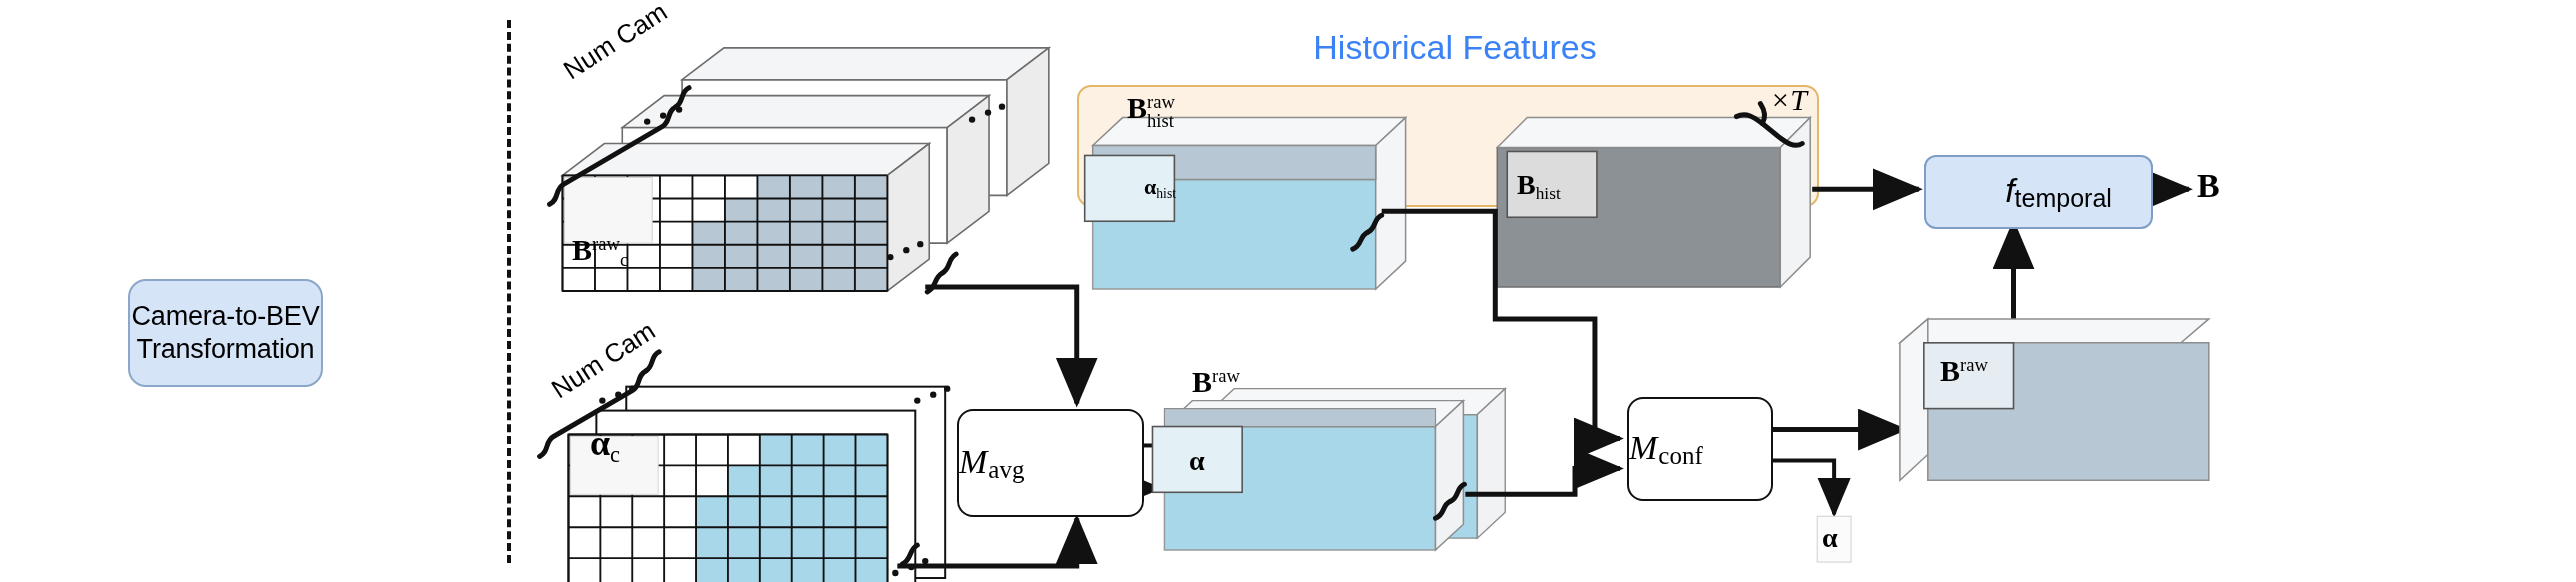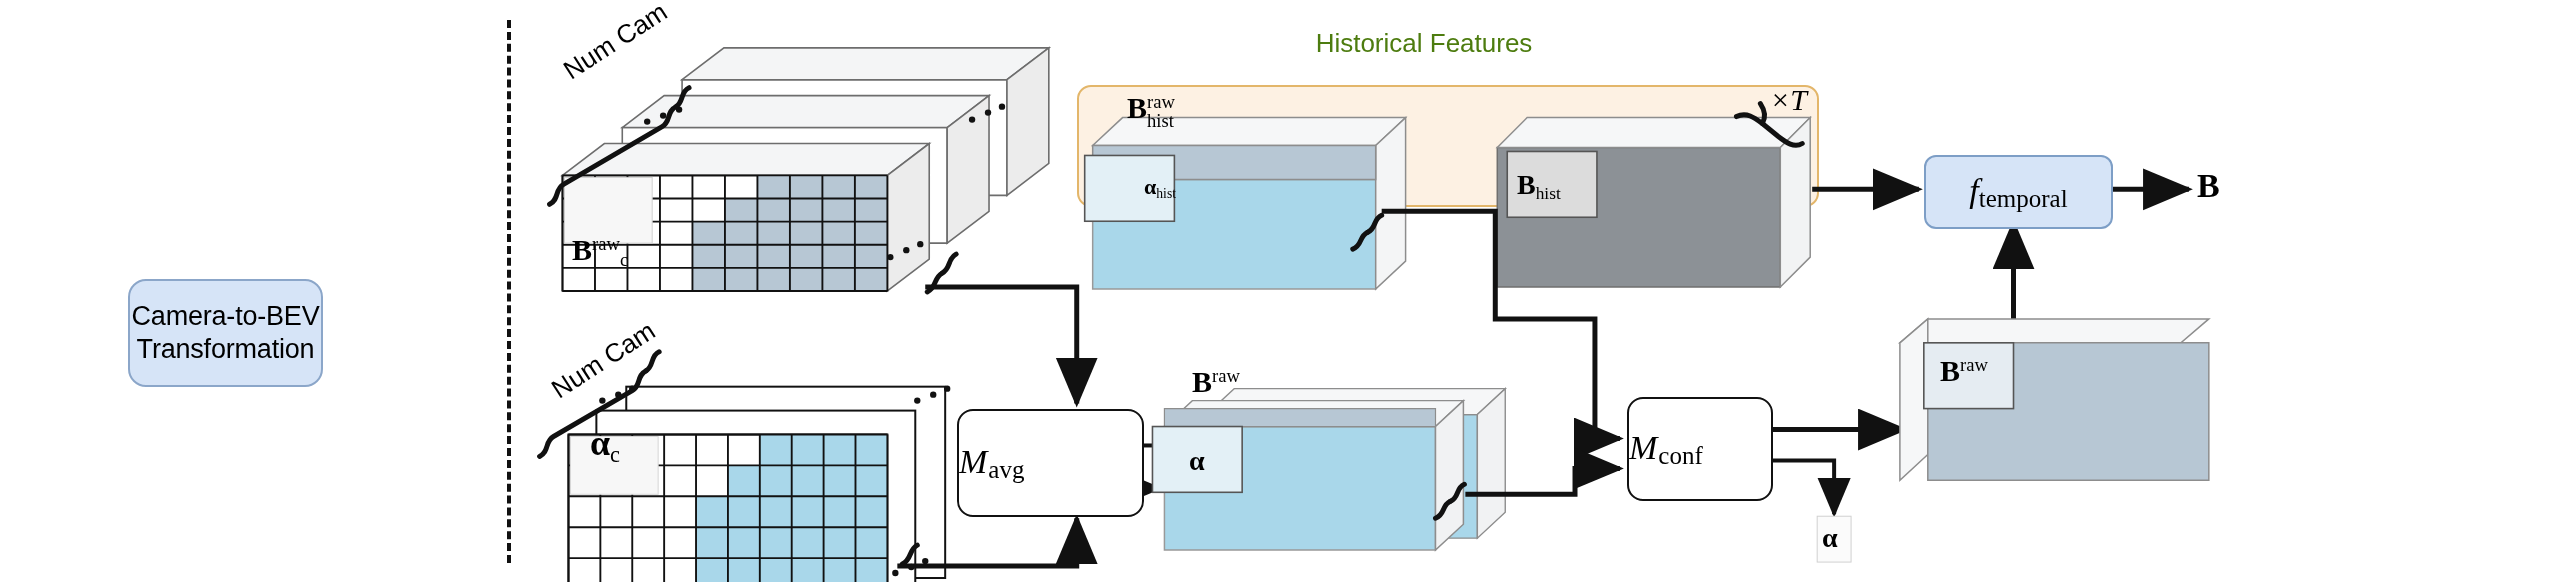--- a/index.html
+++ b/index.html
@@ -28,31 +28,31 @@
     display:flex; align-items:center; justify-content:flex-start;
     font-family:"Liberation Serif",serif; color:#000;
   }
   .procbox .mi{font-style:italic; font-size:34px;}
   .procbox .sub{font-style:normal; font-size:25px; vertical-align:-0.20em; margin-left:1px;}
 
   
   .fbox{
     background:#d6e4f7; border:2px solid #7d9ec6; border-radius:12px;
     display:flex; align-items:center; justify-content:center;
-    font-family:Liberation Serif, serif; color:#000;
+    font-family:Liberation Sans, sans-serif; color:#000;padding-left:40px;
   }
 
   
   .histpanel{
     left:1077px; top:85px; width:738px; height:118px;
     background:#fdf1e3; border:2px solid #e3b66a; border-radius:14px;
   }
   .histtitle{
-    left:1055px; top:28px; width:738px; text-align:center;
-    font-size:26px; color:#4d7c0f;
+    left:1086px; top:28px; width:738px; text-align:center;
+    font-size:34px; color:#3b82f6;
   }
 
   
   .mlabel{font-family:"Liberation Serif",serif; color:#000; white-space:nowrap;}
   .bb{font-weight:bold;}
   .sup{font-size:0.62em; vertical-align:0.52em; font-weight:normal;}
   .sb{font-size:0.62em; vertical-align:-0.30em; font-weight:normal;}
 
   svg{overflow:visible;}
 </style>

